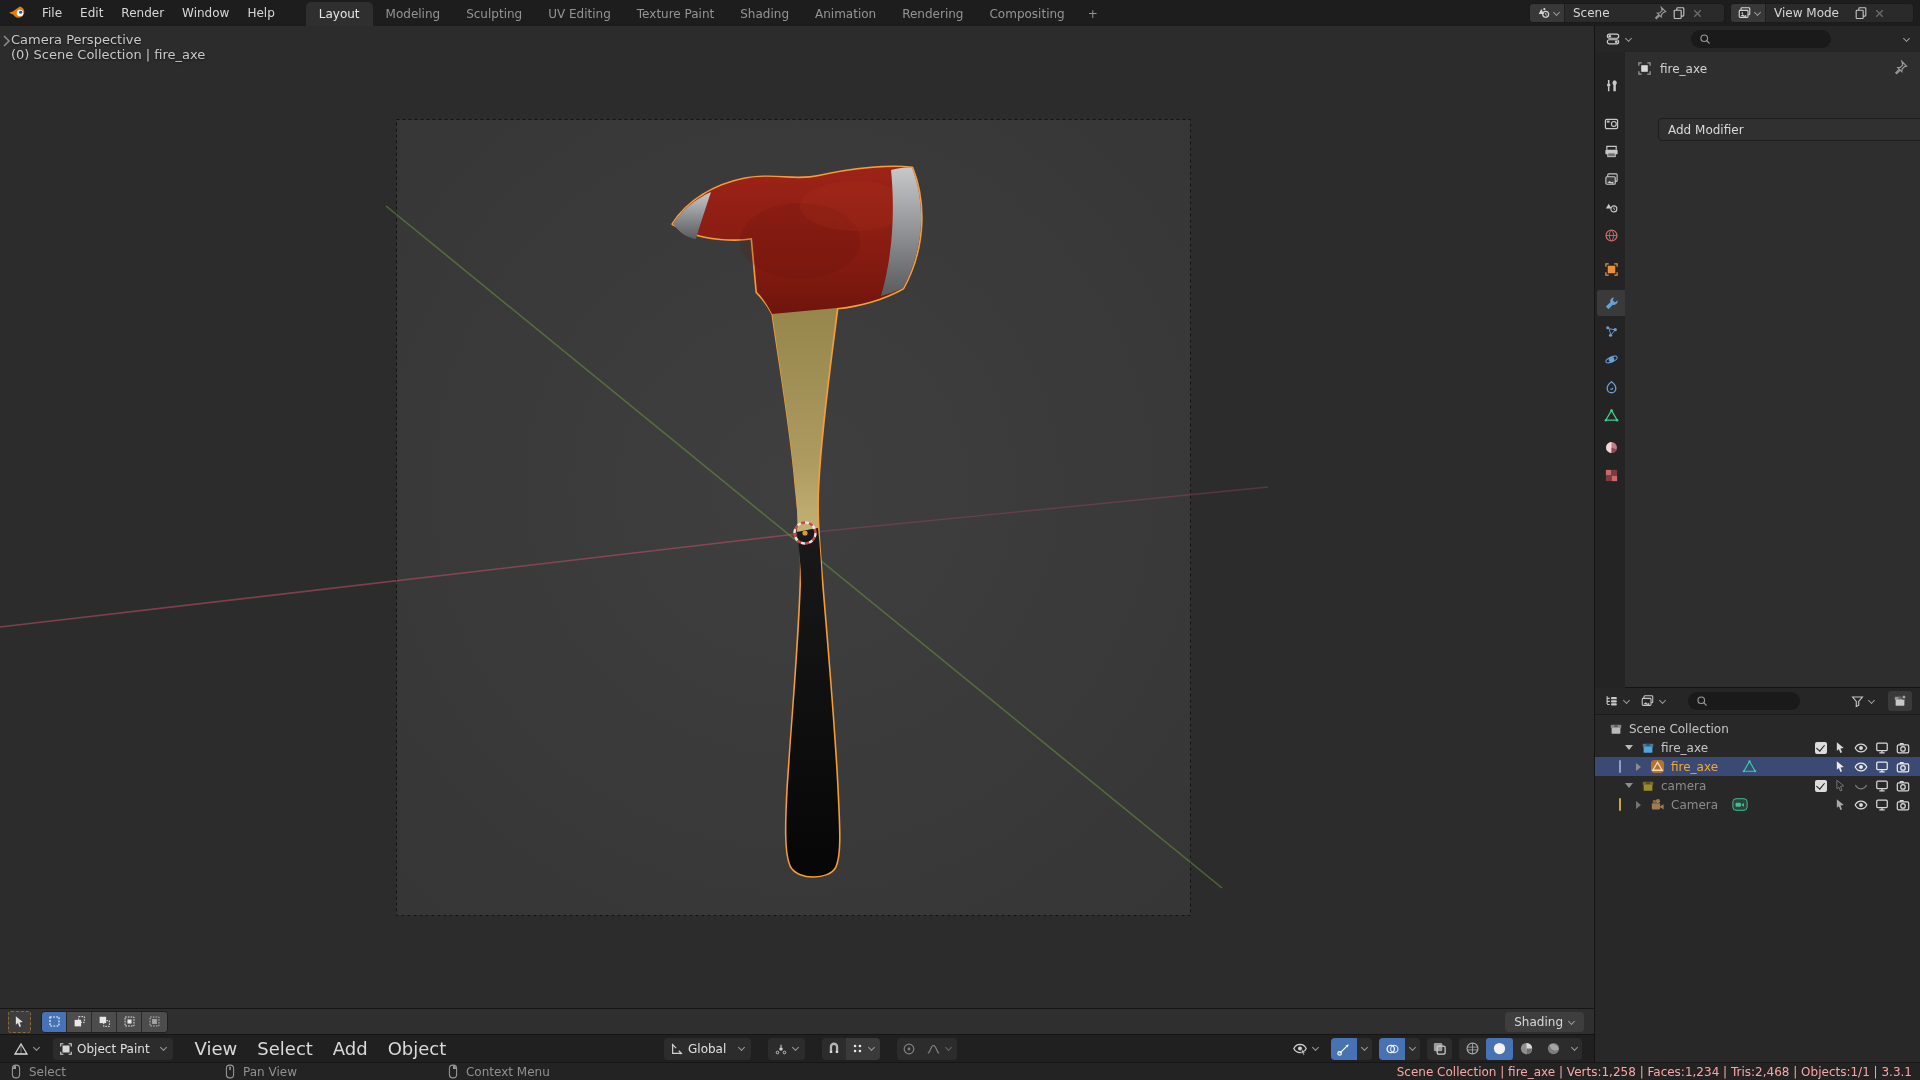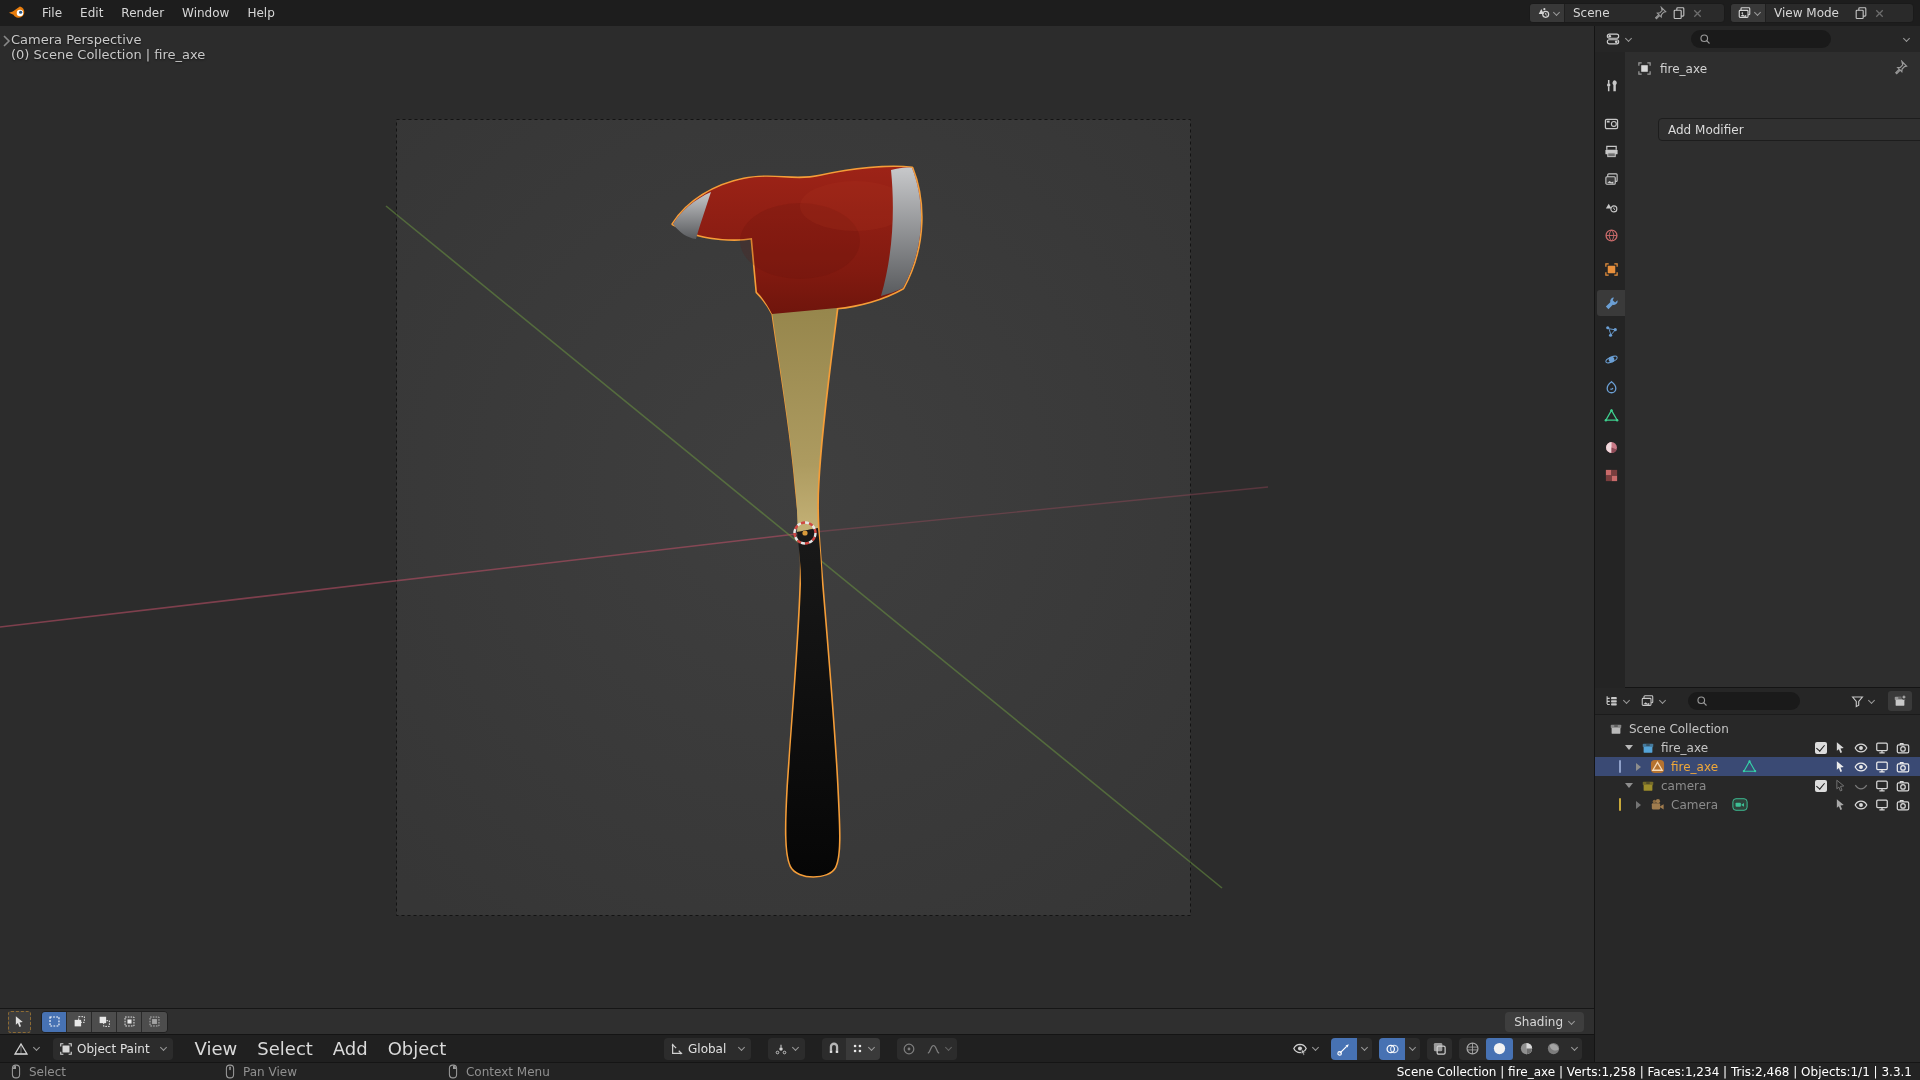--- a/index.html
+++ b/index.html
@@ -95,21 +95,21 @@
   .vbar { width:2px; height:13px; border-radius:1px; }
   .out-toggles { position:absolute; display:flex; align-items:center; gap:7px; right:11px; }
   .checkbox { width:12px; height:12px; background:#dcdcdc; border-radius:2px; position:relative; }
   .checkbox::after { content:""; position:absolute; left:3px; top:1px; width:4px; height:7px;
     border-right:1.8px solid #1b1b1b; border-bottom:1.8px solid #1b1b1b; transform:rotate(40deg); }
 
   
   #statusbar { position:absolute; left:0; top:1062px; width:1920px; height:18px; background:#232323;
     border-top:1px solid #151515; display:flex; align-items:center; color:#909090; }
   .hint { display:flex; align-items:center; gap:7px; }
-  #statusbar .stats { position:absolute; right:8px; color:#ffffff; }
+  #statusbar .stats { position:absolute; right:8px; color:#fca5a5; }
 </style>
 </head>
 <body>
 
 <svg width="0" height="0" style="position:absolute">
   <defs>
     <symbol id="i-eye" viewBox="0 0 16 16">
         <path d="M8 3.6C4.8 3.6 2.3 6.2 1.4 8c.9 1.8 3.4 4.4 6.6 4.4s5.7-2.6 6.6-4.4C13.7 6.2 11.2 3.6 8 3.6z" fill="none" stroke="currentColor" stroke-width="1.4"></path>
         <circle cx="8" cy="8" r="2.2" fill="currentColor"></circle>
       </symbol>
@@ -171,20 +171,32 @@
         <path d="M12.5 1.2L5 6.5 1 7.8l4.8 2A6 6 0 1 0 12.5 1.2z" fill="#e87d0d"></path>
         <circle cx="12.6" cy="7.9" r="3.4" fill="#fff"></circle>
         <circle cx="13.3" cy="7.2" r="1.7" fill="#265787"></circle>
       </svg>
   </span>
   <span class="menu-item">File</span>
   <span class="menu-item">Edit</span>
   <span class="menu-item">Render</span>
   <span class="menu-item">Window</span>
   <span class="menu-item">Help</span>
+  <div id="ws-tabs">
+    <span class="ws-tab active">Layout</span>
+    <span class="ws-tab">Modeling</span>
+    <span class="ws-tab">Sculpting</span>
+    <span class="ws-tab">UV Editing</span>
+    <span class="ws-tab">Texture Paint</span>
+    <span class="ws-tab">Shading</span>
+    <span class="ws-tab">Animation</span>
+    <span class="ws-tab">Rendering</span>
+    <span class="ws-tab">Compositing</span>
+    <span class="ws-add">+</span>
+  </div>
   <div id="topbar-right">
     <div class="id-block" style="width:196px">
       <span class="id-icon-seg">
         <svg width="15" height="14" viewBox="0 0 16 16">
             <path d="M5.5 3.5L8.5 9h-6z" fill="#d4d4d4"></path>
             <circle cx="10.5" cy="9.5" r="3.4" fill="none" stroke="#d4d4d4" stroke-width="1.4"></circle>
             <path d="M10.5 8v1.7l1.3.8" stroke="#d4d4d4" stroke-width="1.1" fill="none"></path>
             <circle cx="9" cy="3.6" r="1.2" fill="#d4d4d4"></circle>
           </svg>
         <span class="chev"></span>

